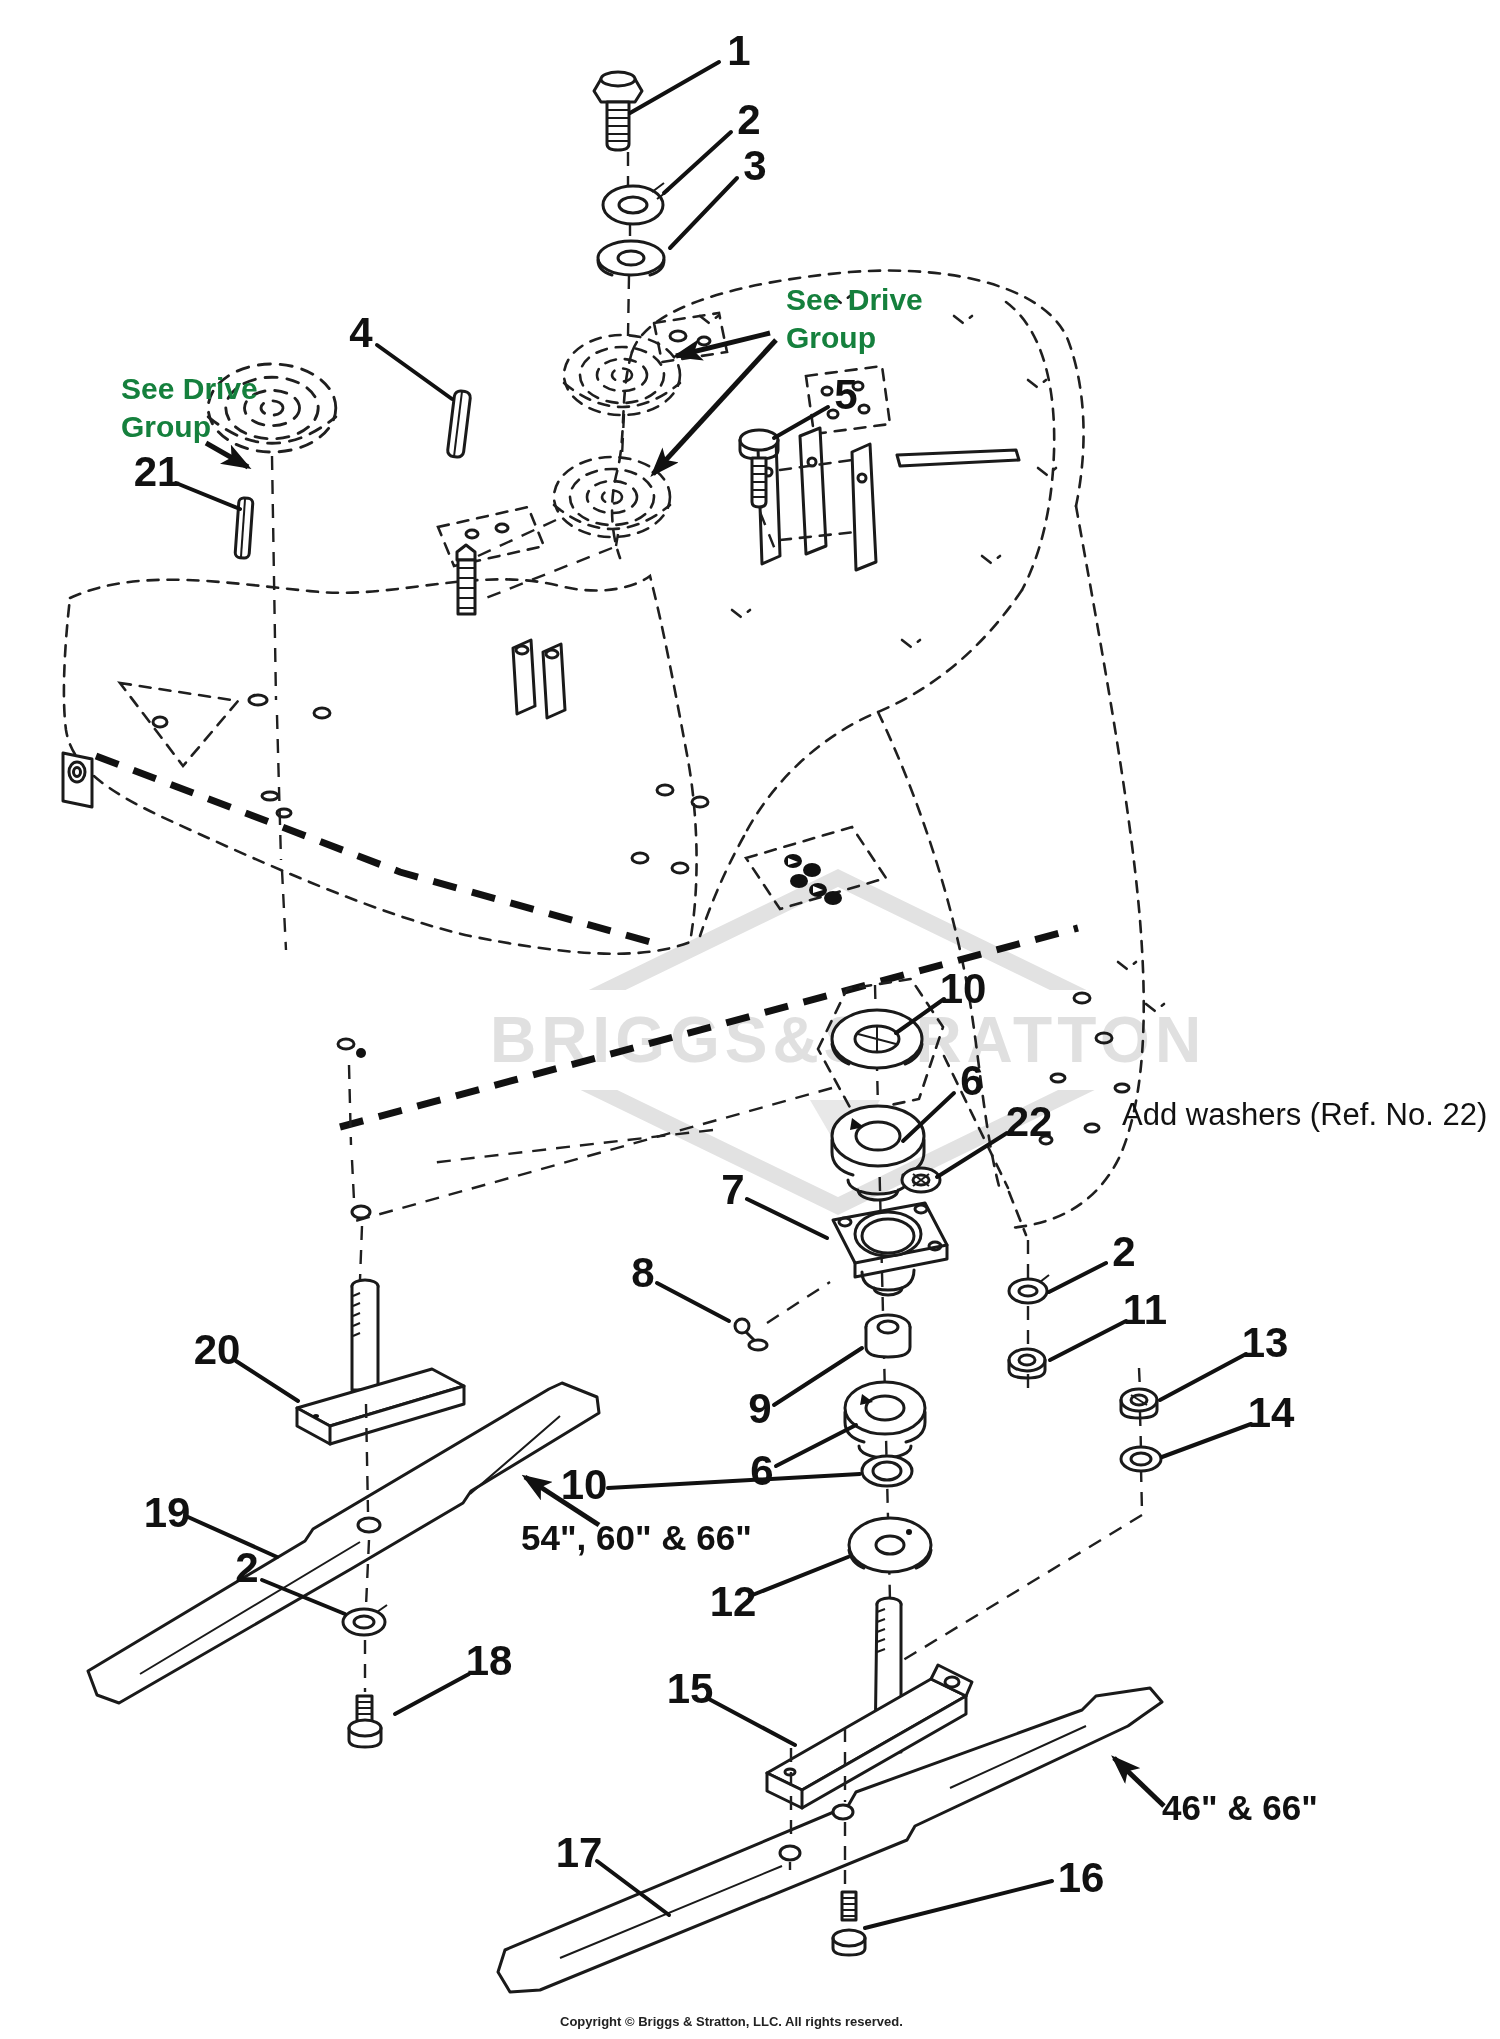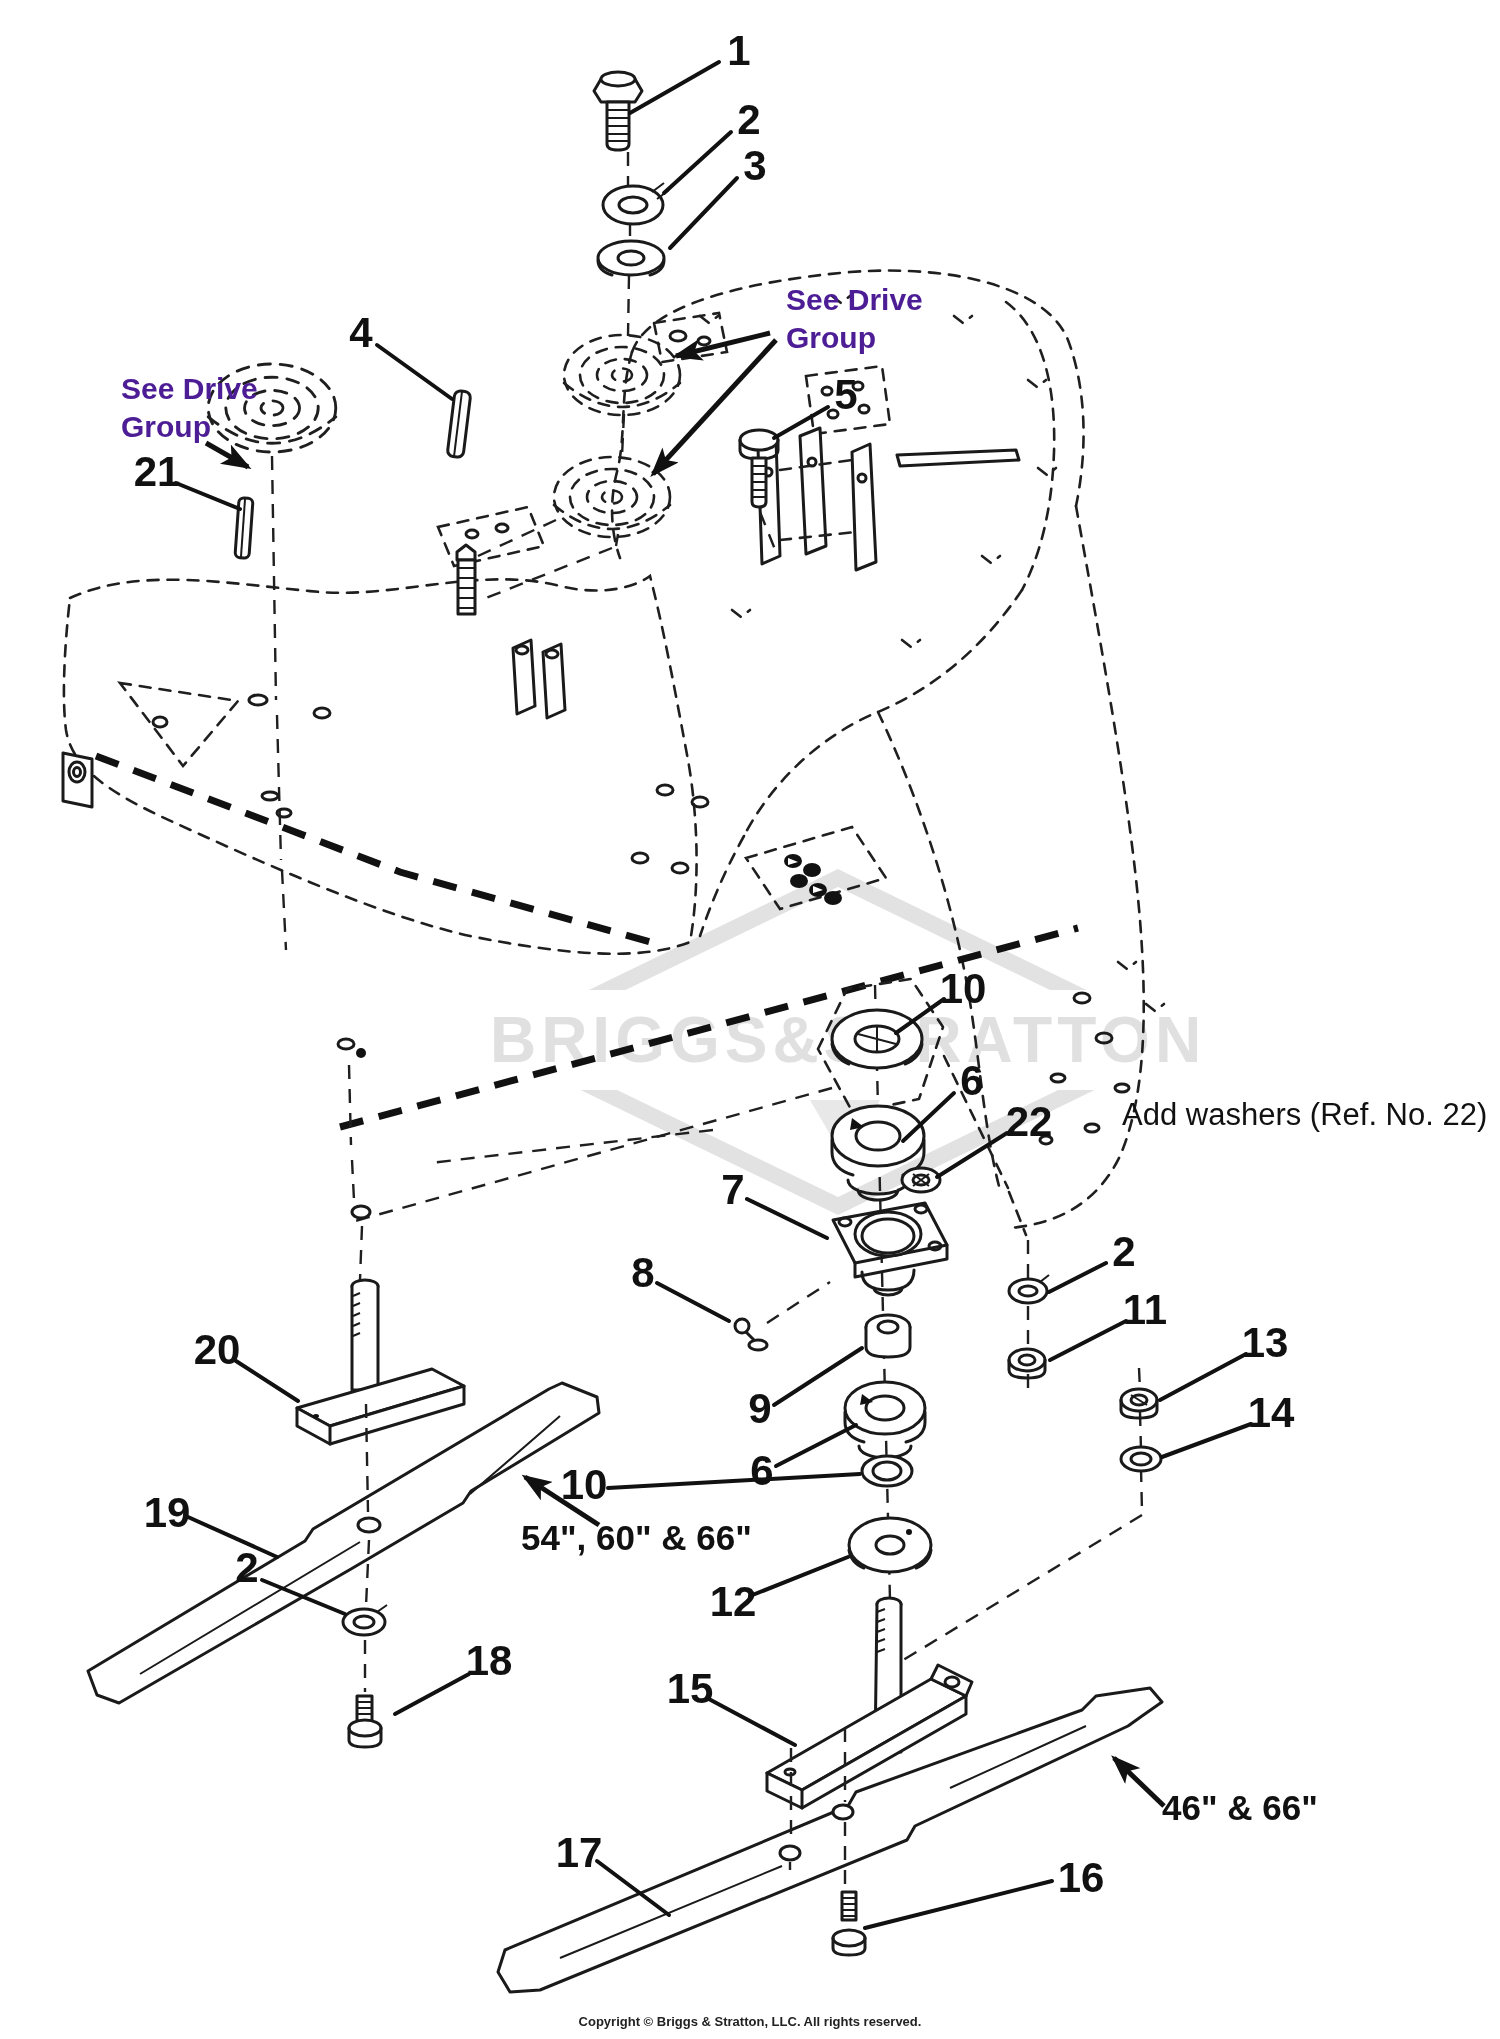--- a/index.html
+++ b/index.html
@@ -9,21 +9,21 @@
   
   .s{stroke:#1a1a1a;stroke-width:3;fill:none;stroke-linecap:round;stroke-linejoin:round;}
   .f{fill:#ffffff;}
   .thin{stroke:#1a1a1a;stroke-width:2;fill:none;}
   .d{stroke:#1f1f1f;stroke-width:2.6;fill:none;stroke-dasharray:11 9;stroke-linecap:round;}
   .cd{stroke:#1f1f1f;stroke-width:2.4;fill:none;stroke-dasharray:14 10;}
   .bd{stroke:#111;stroke-width:7;fill:none;stroke-dasharray:24 16;stroke-linecap:butt;}
   .blk{fill:#111;stroke:none;}
   .wm{fill:none;stroke:#e2e2e2;stroke-width:16;}
   .wmt{fill:#e0e0e0;font-weight:bold;font-size:64px;letter-spacing:5px;}
-  .lbl{position:absolute;font-weight:bold;font-size:30px;line-height:38px;color:#4c1d95;white-space:nowrap;}
+  .lbl{position:absolute;font-weight:bold;font-size:30px;line-height:38px;color:#15803d;white-space:nowrap;}
   .note{position:absolute;font-weight:bold;font-size:33px;line-height:47px;color:#111;white-space:nowrap;}
   .washnote{position:absolute;font-weight:normal;font-size:31px;line-height:38px;color:#111;white-space:nowrap;}
   .size{position:absolute;font-weight:bold;font-size:35px;color:#111;white-space:nowrap;}
   .copy{position:absolute;font-weight:bold;font-size:13px;color:#222;white-space:nowrap;}
   .co{font-family:"Liberation Sans",sans-serif;font-weight:bold;font-size:42px;fill:#111;}
 </style>
 </head>
 <body>
 
 <div class="canvas">
@@ -424,15 +424,15 @@
 <div class="washnote" style="left:1122px;top:1096px;">
   <div>Add washers (Ref. No. 22)</div>
 </div>
 
 <div class="size" style="left:521px;top:1518px;">54", 60" &amp; 66"</div>
 <div class="size" style="left:1162px;top:1788px;">46" &amp; 66"</div>
 
 <div class="note" style="left:80px;top:1796px;">
 </div>
 
-<div class="copy" style="left:560px;top:2014px;width:380px;text-align:center;">Copyright © Briggs &amp; Stratton, LLC. All rights reserved.</div>
+<div class="copy" style="left:560px;top:2014px;width:380px;text-align:left;">Copyright © Briggs &amp; Stratton, LLC. All rights reserved.</div>
 
 </div>
 
 </body></html>

